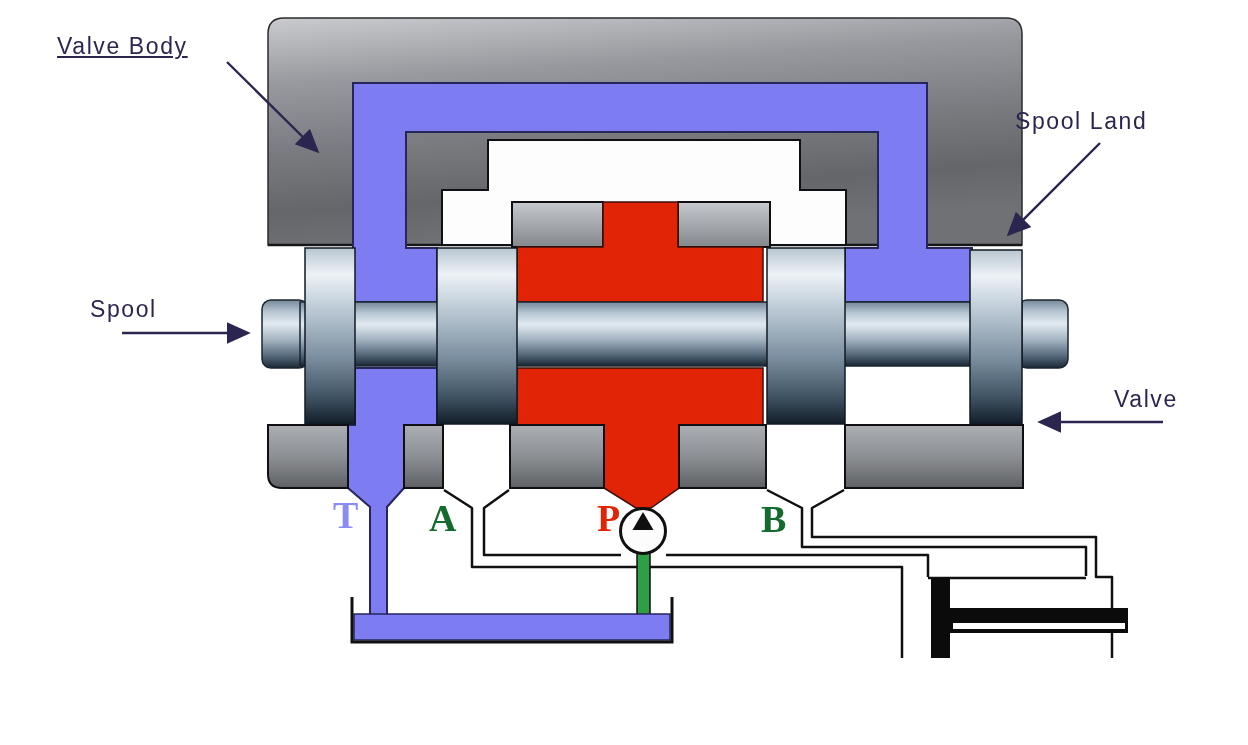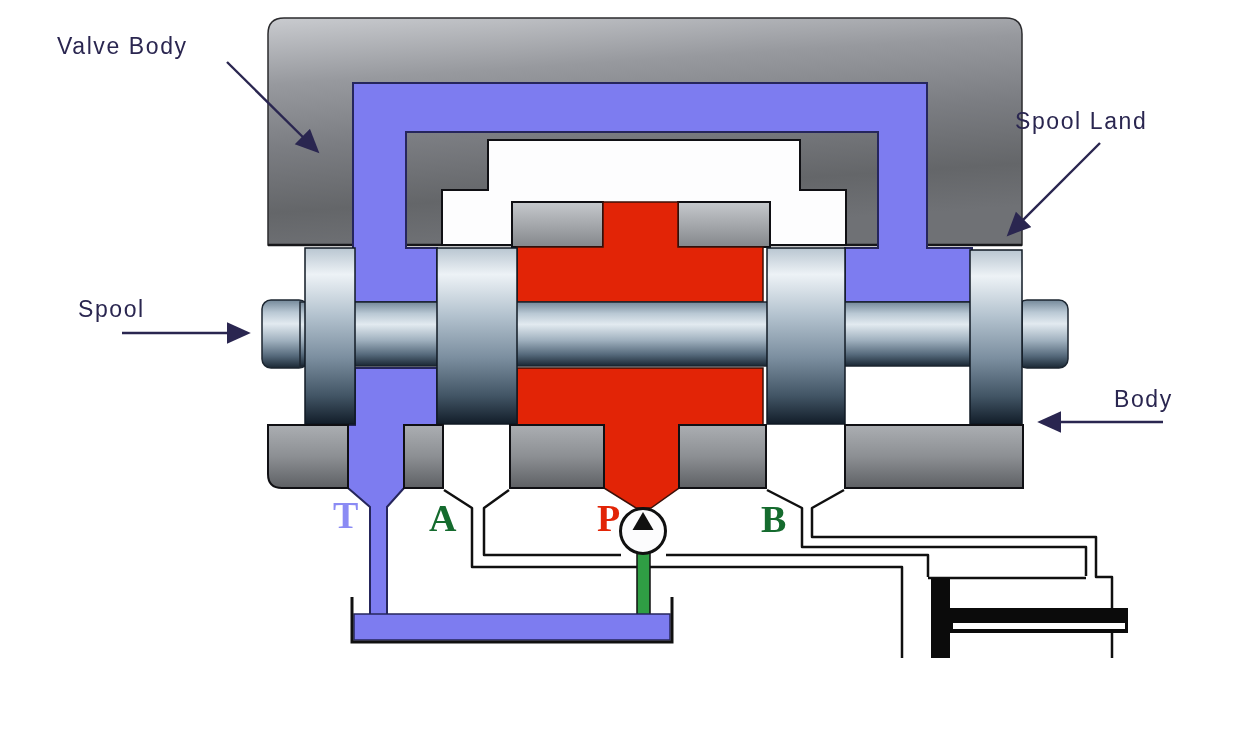--- a/index.html
+++ b/index.html
@@ -13,23 +13,23 @@
     font-family:"Liberation Sans",sans-serif;white-space:nowrap;
   }
   .portletter{
     position:absolute;font-family:"Liberation Serif",serif;font-weight:700;
     font-size:38px;line-height:1;letter-spacing:0;
   }
   .port-T{color:#8b8bf4;left:333px;top:496px;}
   .port-A{color:#156b2e;left:429px;top:499px;}
   .port-P{color:#e22406;left:597px;top:499px;}
   .port-B{color:#156b2e;left:761px;top:500px;}
-  .lbl-valve-body{left:57px;top:33px;}
+  .lbl-valve-body{left:57px;top:33px;text-decoration:underline;}
   .lbl-spool-land{left:1015px;top:108px;}
-  .lbl-spool{left:78px;top:296px;text-align:center;}
+  .lbl-spool{left:90px;top:296px;text-align:center;}
   .lbl-seal{left:1114px;top:386px;}
 </style>
 </head>
 <body>
 
 <div id="canvas">
 
   <svg id="art" width="1248" height="745" viewBox="0 0 1248 745">
     <defs>
       <linearGradient id="gBody" x1="0" y1="0" x2="0.22" y2="1">
@@ -143,19 +143,19 @@
       <line x1="227" y1="62" x2="316" y2="150" marker-end="url(#ah)"></line>
       <line x1="1100" y1="143" x2="1010" y2="233" marker-end="url(#ah)"></line>
       <line x1="122" y1="333" x2="246" y2="333" marker-end="url(#ah)"></line>
       <line x1="1163" y1="422" x2="1042" y2="422" marker-end="url(#ah)"></line>
     </g>
   </svg>
 
   <div class="anno lbl-valve-body">Valve Body</div>
   <div class="anno lbl-spool-land">Spool Land</div>
   <div class="anno lbl-spool">Spool</div>
-  <div class="anno lbl-seal">Body</div>
+  <div class="anno lbl-seal">Valve</div>
 
   <div class="portletter port-T">T</div>
   <div class="portletter port-A">A</div>
   <div class="portletter port-P">P</div>
   <div class="portletter port-B">B</div>
 </div>
 
 </body></html>

